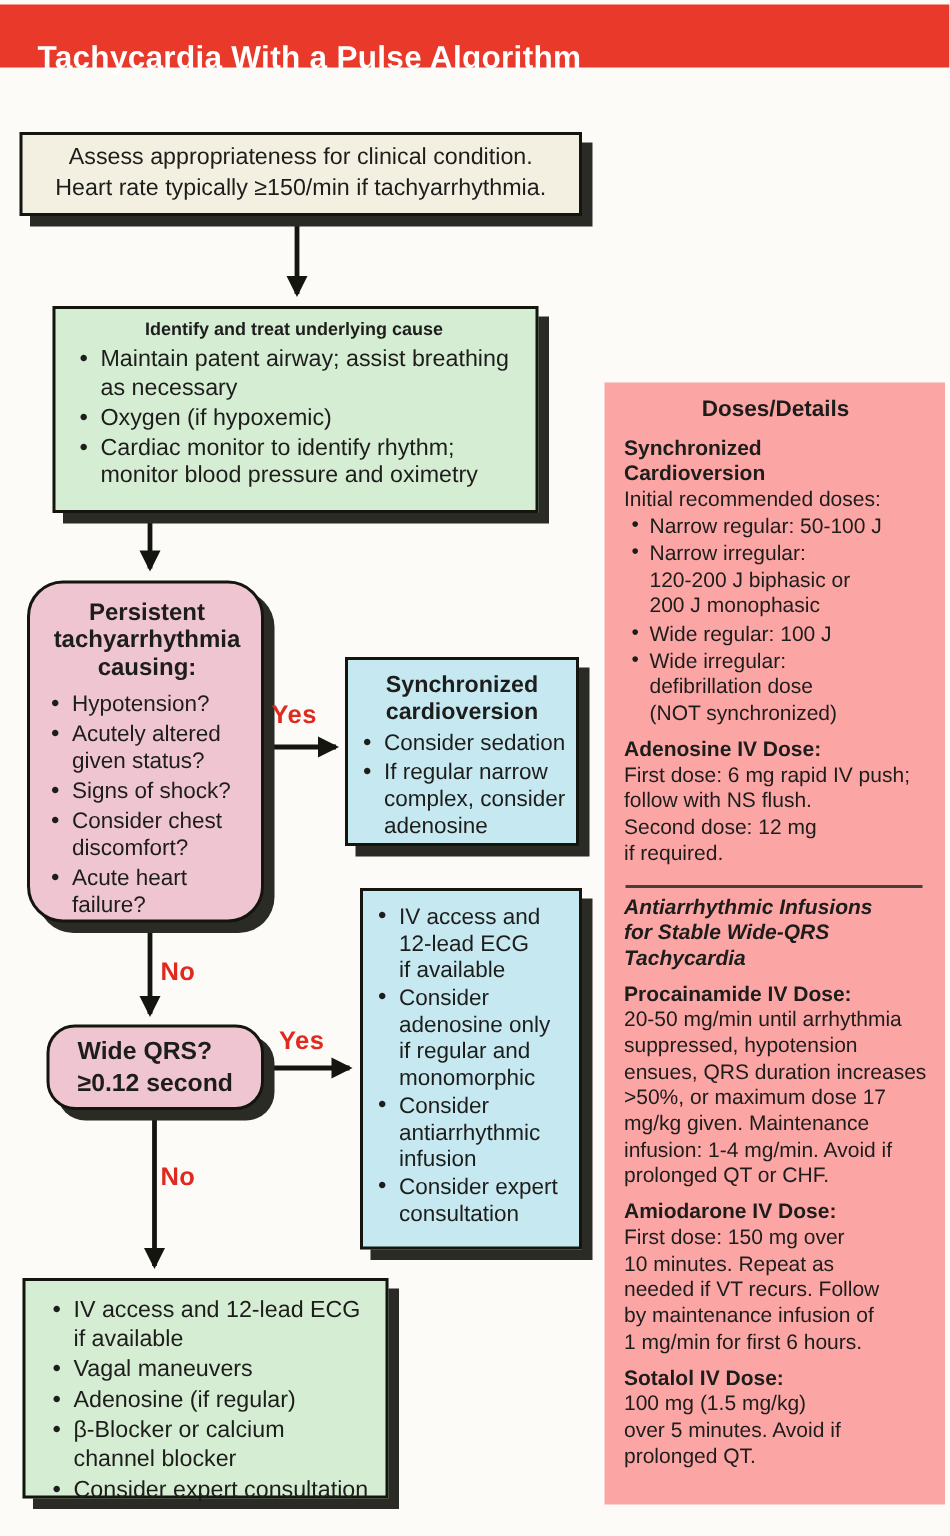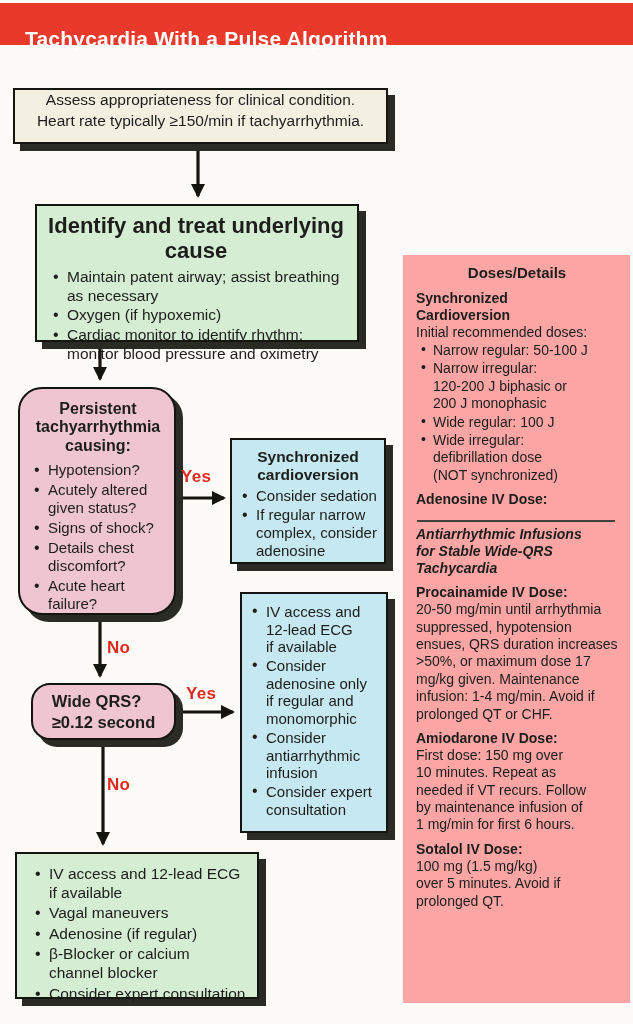--- a/index.html
+++ b/index.html
@@ -27,26 +27,26 @@
     box-shadow:7px 7px 0 #2b2b26;
   }
   .cream  { background:#f3f0e2; }
   .green  { background:#d5edd2; }
   .pink   { background:#efc5d1; }
   .blue   { background:#c6e8f0; }
   .rounded { border-radius:24px; }
 
   .assess {
     left:13px; top:88px; width:375px; height:56px;
-    display:flex; align-items:flex-start; justify-content:center;
+    display:flex; align-items:center; justify-content:center;
     text-align:center; font-size:15.5px; line-height:1.35; white-space:pre-line;
   }
 
   .identify { left:35px; top:204px; width:324px; height:138px; padding:5px 8px 4px 6px; }
-  .node-title { font-weight:bold; text-align:center; font-size:22px; line-height:1.15; margin:2px 0 4px; white-space:pre-line; }
+  .node-title { font-weight:bold; text-align:center; font-size:12px; line-height:1.15; margin:2px 0 4px; white-space:pre-line; }
 
   ul.bullets { margin:0; padding:0 0 0 24px; list-style:none; }
   ul.bullets li {
     position:relative; white-space:pre-line;
     font-size:15.5px; line-height:1.22; margin:1px 0;
   }
   ul.bullets li::before { content:"•"; position:absolute; left:-14px; top:-1px; font-size:16px; }
 
   .persistent { left:18px; top:387px; width:158px; height:228px; padding:9px 4px 6px 6px; }
   .persistent .node-title { font-size:16px; margin-bottom:6px; }
@@ -140,21 +140,21 @@
 
   <div class="node pink rounded persistent">
     <div class="node-title">Persistent
 tachyarrhythmia
 causing:</div>
     <ul class="bullets">
         <li>Hypotension?</li>
         <li>Acutely altered
 given status?</li>
         <li>Signs of shock?</li>
-        <li>Details chest
+        <li>Consider chest
 discomfort?</li>
         <li>Acute heart
 failure?</li>
       </ul>
   </div>
 
   <span class="flow-label lbl-yes1">Yes</span>
   <span class="flow-label lbl-no1">No</span>
 
   <div class="node blue syncbox">
@@ -216,20 +216,24 @@
         <li>Narrow irregular:
 120-200 J biphasic or
 200 J monophasic</li>
         <li>Wide regular: 100 J</li>
         <li>Wide irregular:
 defibrillation dose
 (NOT synchronized)</li>
       </ul>
 
     <div class="sb-h">Adenosine IV Dose:</div>
+    <div class="sb-p">First dose: 6 mg rapid IV push;
+follow with NS flush.
+Second dose: 12 mg
+if required.</div>
 
     <hr class="sb-divider">
 
     <div class="sb-h italic">Antiarrhythmic Infusions
 for Stable Wide-QRS
 Tachycardia</div>
 
     <div class="sb-h">Procainamide IV Dose:</div>
     <div class="sb-p">20-50 mg/min until arrhythmia suppressed, hypotension ensues, QRS duration increases &gt;50%, or maximum dose 17 mg/kg given. Maintenance infusion: 1-4 mg/min. Avoid if prolonged QT or CHF.</div>
 

